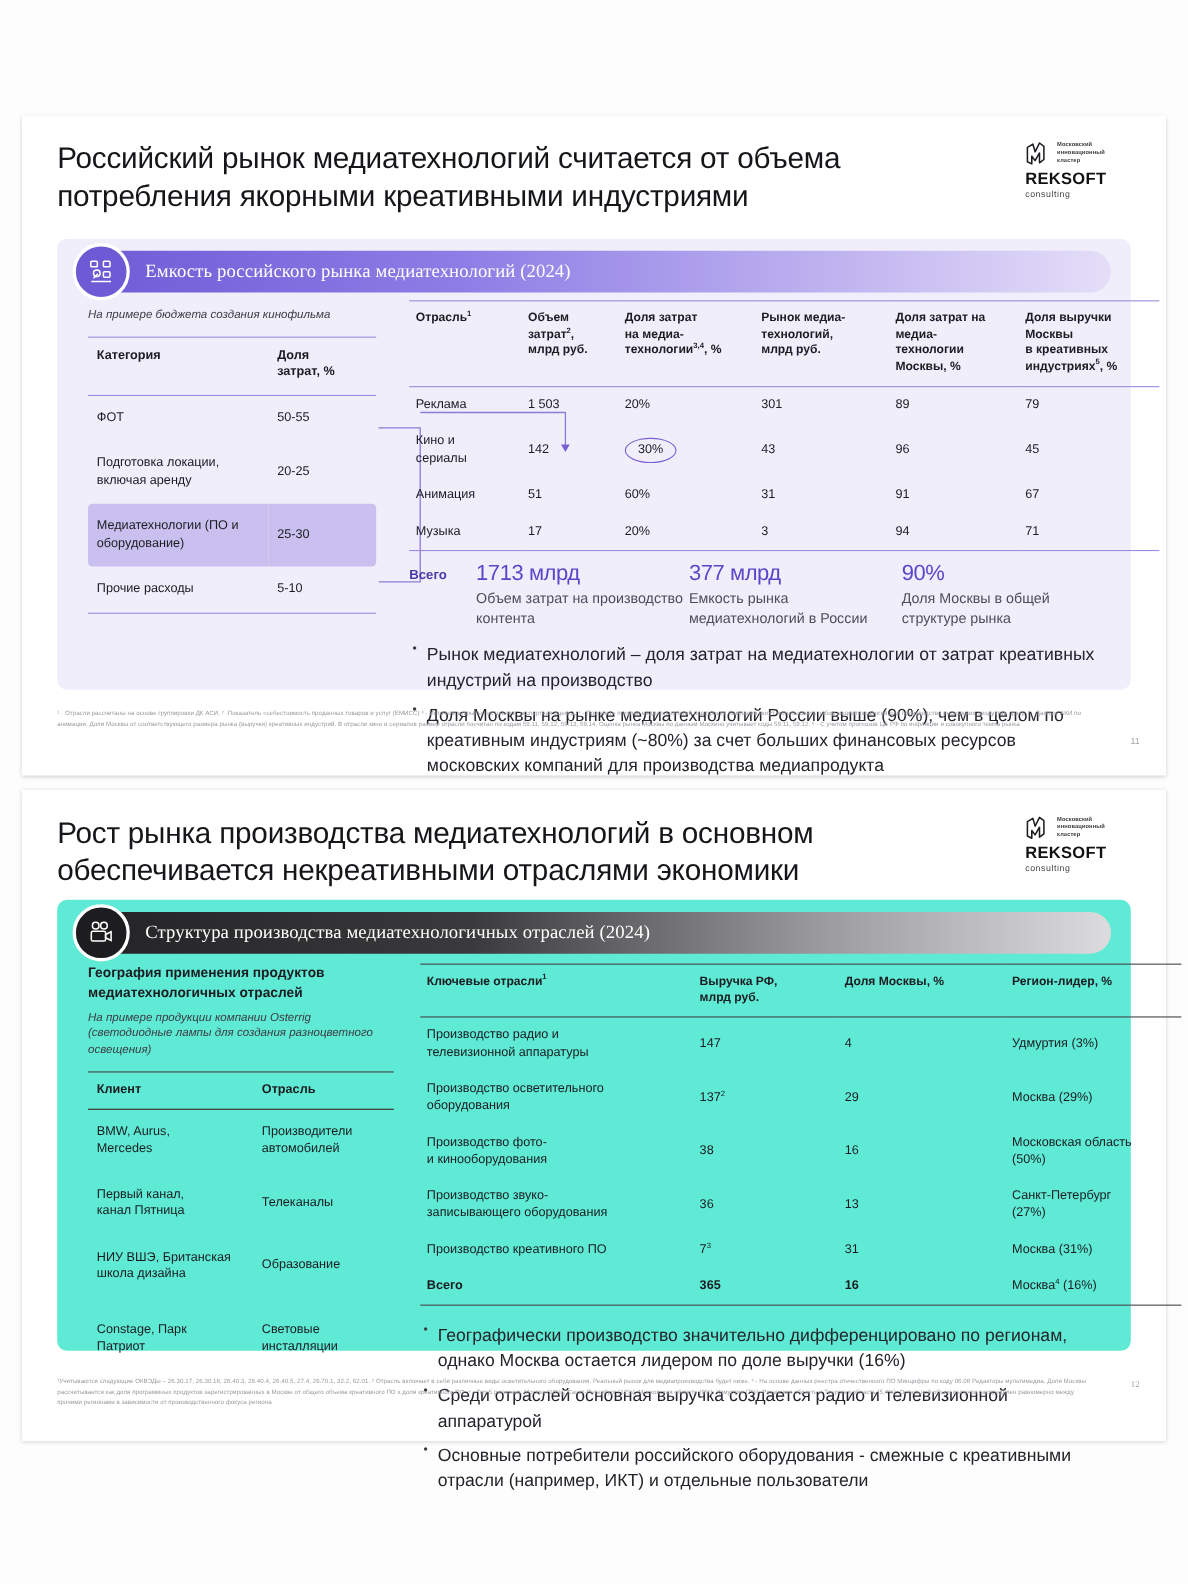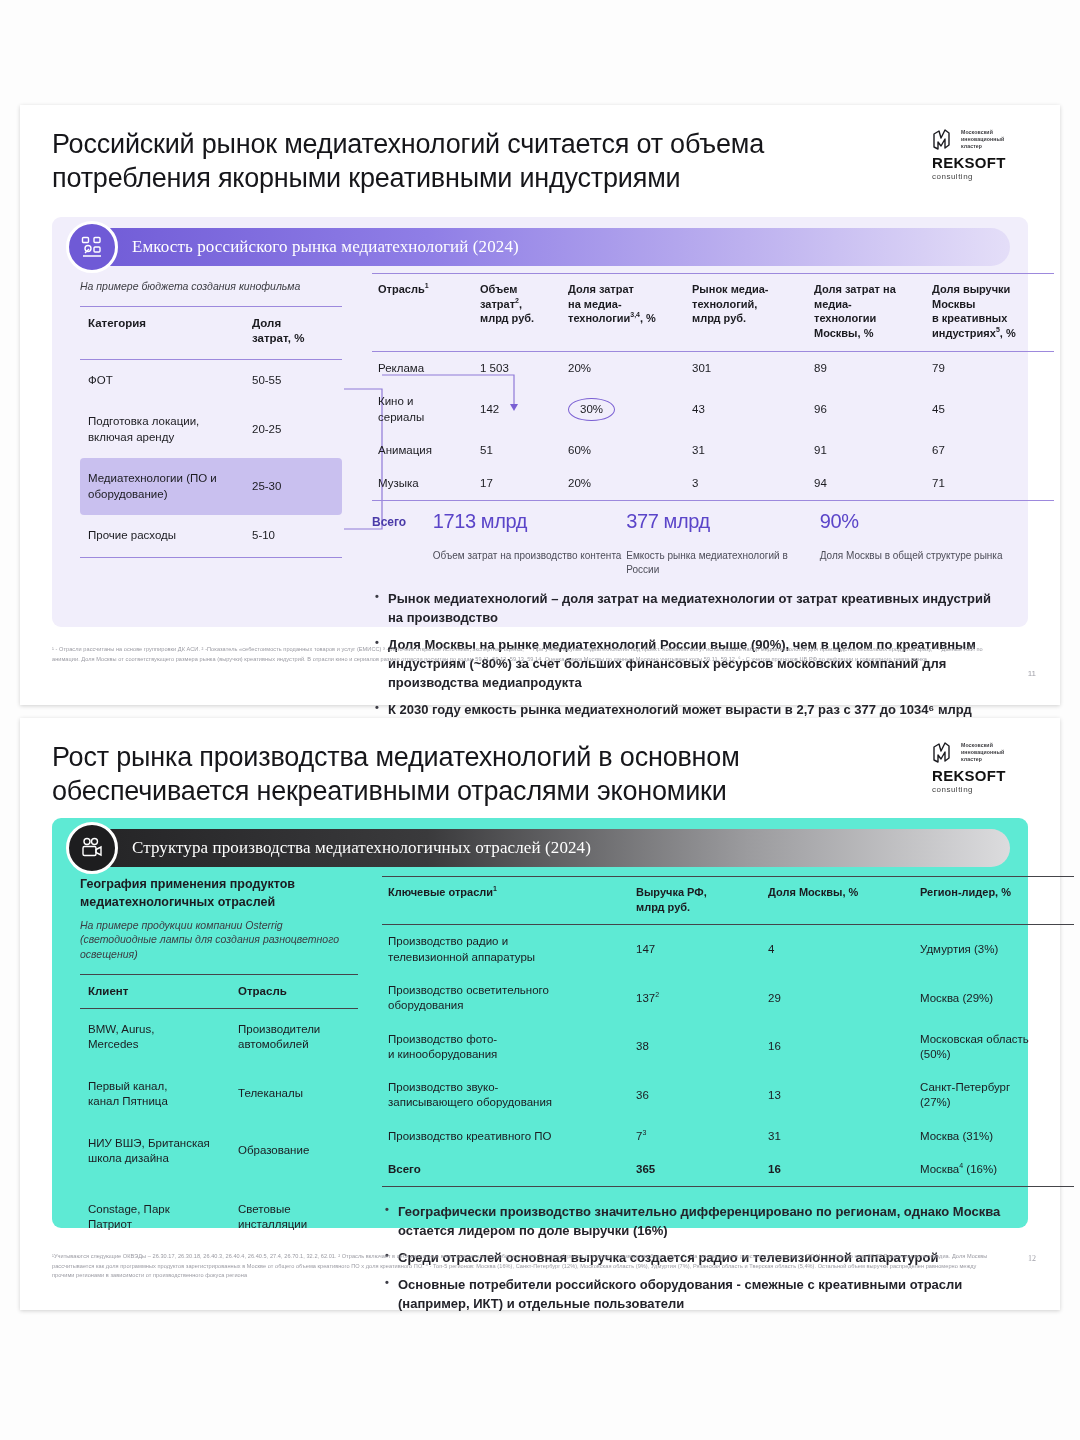--- a/index.html
+++ b/index.html
@@ -83,26 +83,26 @@
   sup{font-size:7px;vertical-align:super;line-height:0;}
 
   .oval{display:inline-block;padding:3px 11px;border:1.3px solid #7a5fd3;border-radius:50%;}
 
   
   .totals{position:relative;margin-top:10px;display:flex;align-items:flex-start;}
   .tot-label{font-size:12px;font-weight:700;color:#4a3aa8;width:66px;padding-top:4px;}
   .tot-item{width:210px;}
   .tot-item.narrow{width:200px;}
   .tot-num{font-size:20px;color:#5b45c9;font-weight:400;letter-spacing:-.4px;line-height:1;}
-  .tot-cap{font-size:10px;color:#4d4d58;line-height:1.35;margin-top:18px;}
+  .tot-cap{font-size:13px;color:#4d4d58;line-height:1.35;margin-top:4px;}
 
   
   .bl{margin:0;padding:0;list-style:none;}
-  .bl li{position:relative;padding-left:16px;font-size:13px;line-height:1.45;
-         color:#23232a;margin-bottom:8px;font-weight:bold;}
+  .bl li{position:relative;padding-left:16px;font-size:16px;line-height:1.45;
+         color:#23232a;margin-bottom:8px;}
   .bl li:before{content:"•";position:absolute;left:3px;top:-1px;color:#3b3b44;font-size:11px;}
 
   
   .fn{position:absolute;left:32px;right:60px;font-size:5.6px;line-height:1.72;
       color:#9a9aa2;letter-spacing:.05px;}
   .fn1{top:540px;}
   .fn2{top:534px;}
   .pgnum{position:absolute;right:24px;font-size:8px;color:#a2a2aa;}
   .pg1{top:564px;}
   .pg2{top:536px;font-family:Liberation Serif, serif;}

